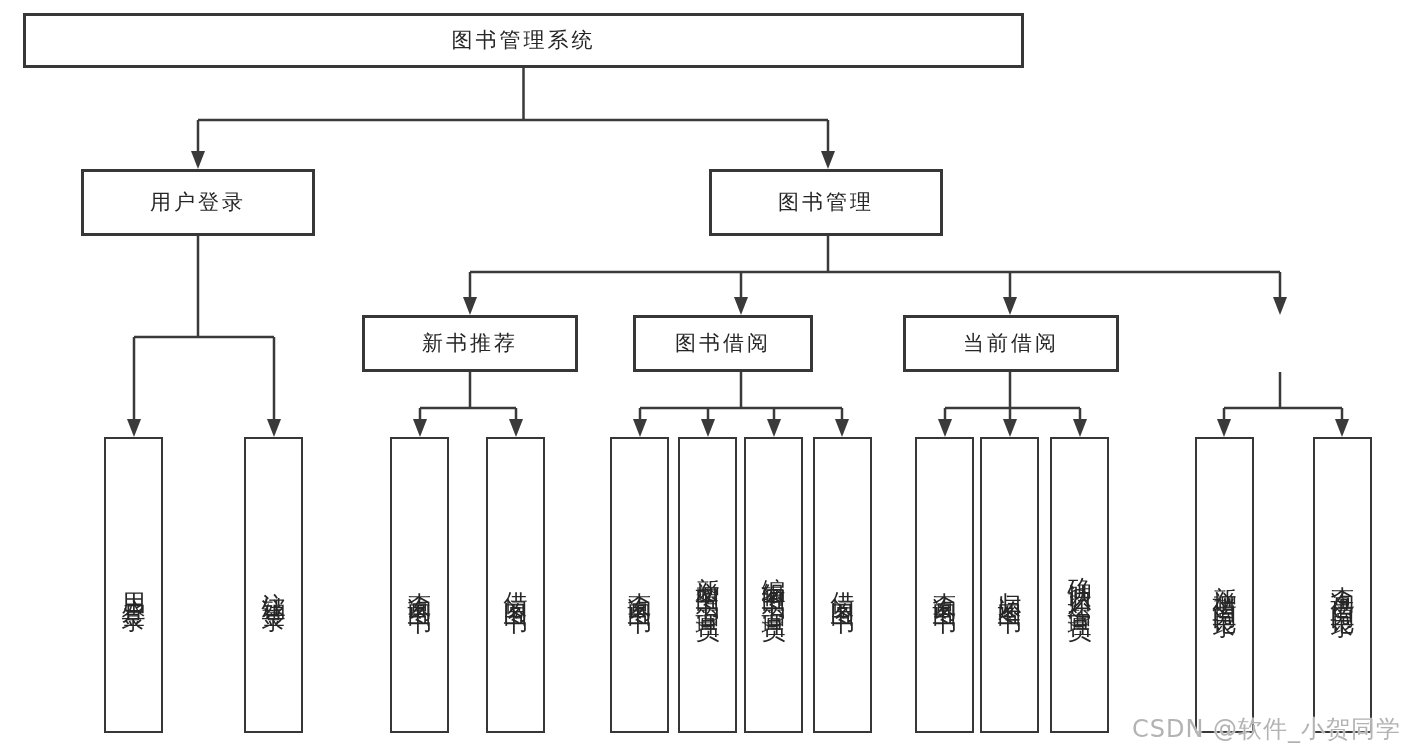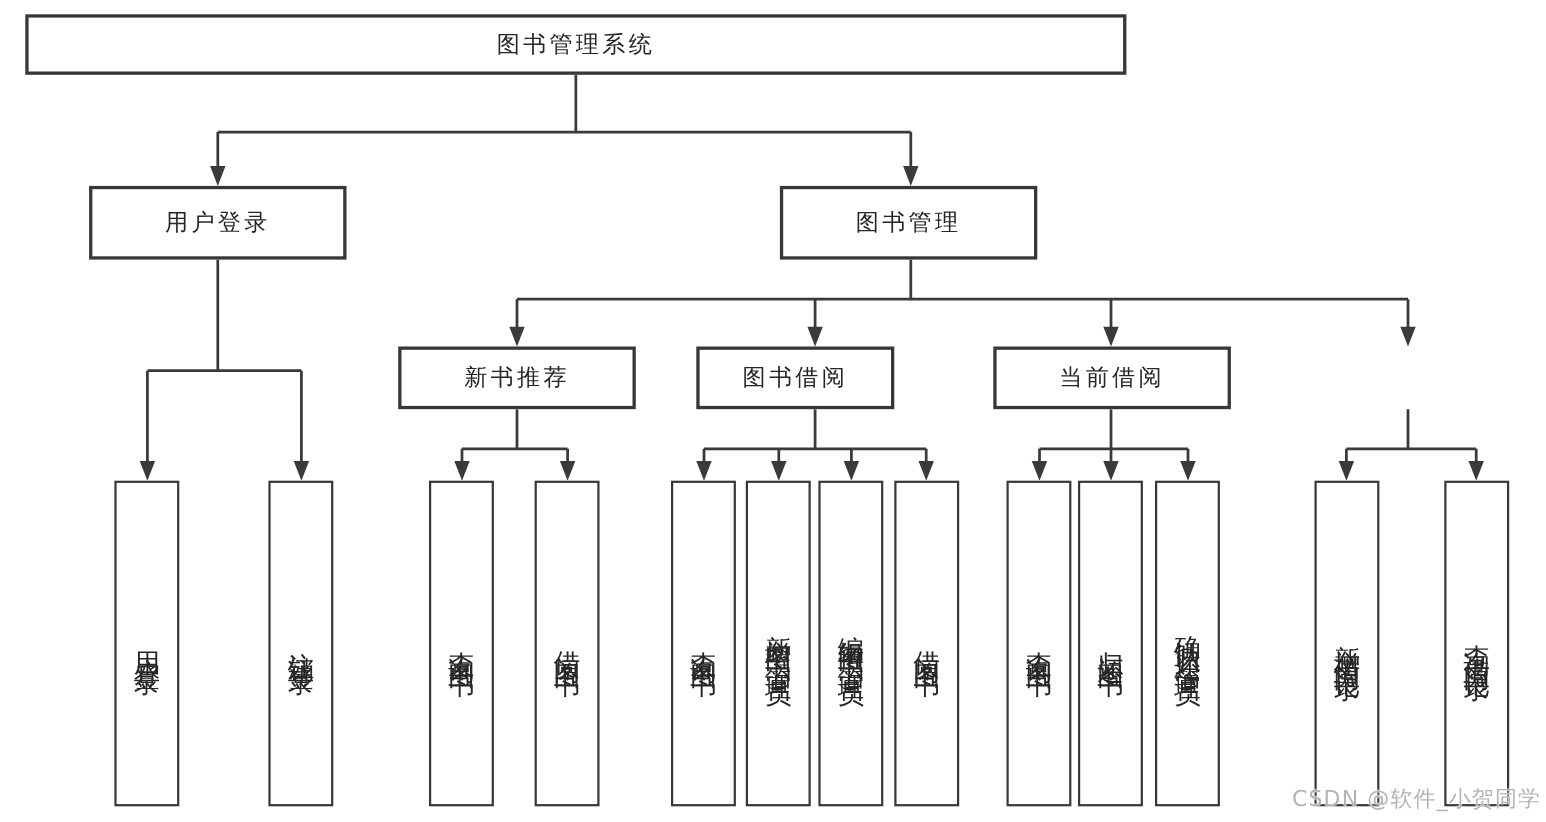--- a/index.html
+++ b/index.html
@@ -53,21 +53,21 @@
     white-space:nowrap;
   }
   .x104{left:104px;} .x244{left:244px;}
   .x390{left:390px;} .x486{left:486px;}
   .x610{left:610px;} .x678{left:678px;} .x744{left:744px;} .x813{left:813px;}
   .x915{left:915px;} .x980{left:980px;} .x1050{left:1050px;}
   .x1195{left:1195px;} .x1313{left:1313px;}
   .watermark{
     position:absolute;
     right:4px;top:713px;
-    font-size:20px;letter-spacing:1px;
+    font-size:24px;letter-spacing:1px;
     color:var(--wm);
     text-shadow:0 0 2px #fff,0 0 1px #fff;
     z-index:5;
     white-space:nowrap;
   }
 </style>
 </head>
 <body>
 
 <div id="canvas">

